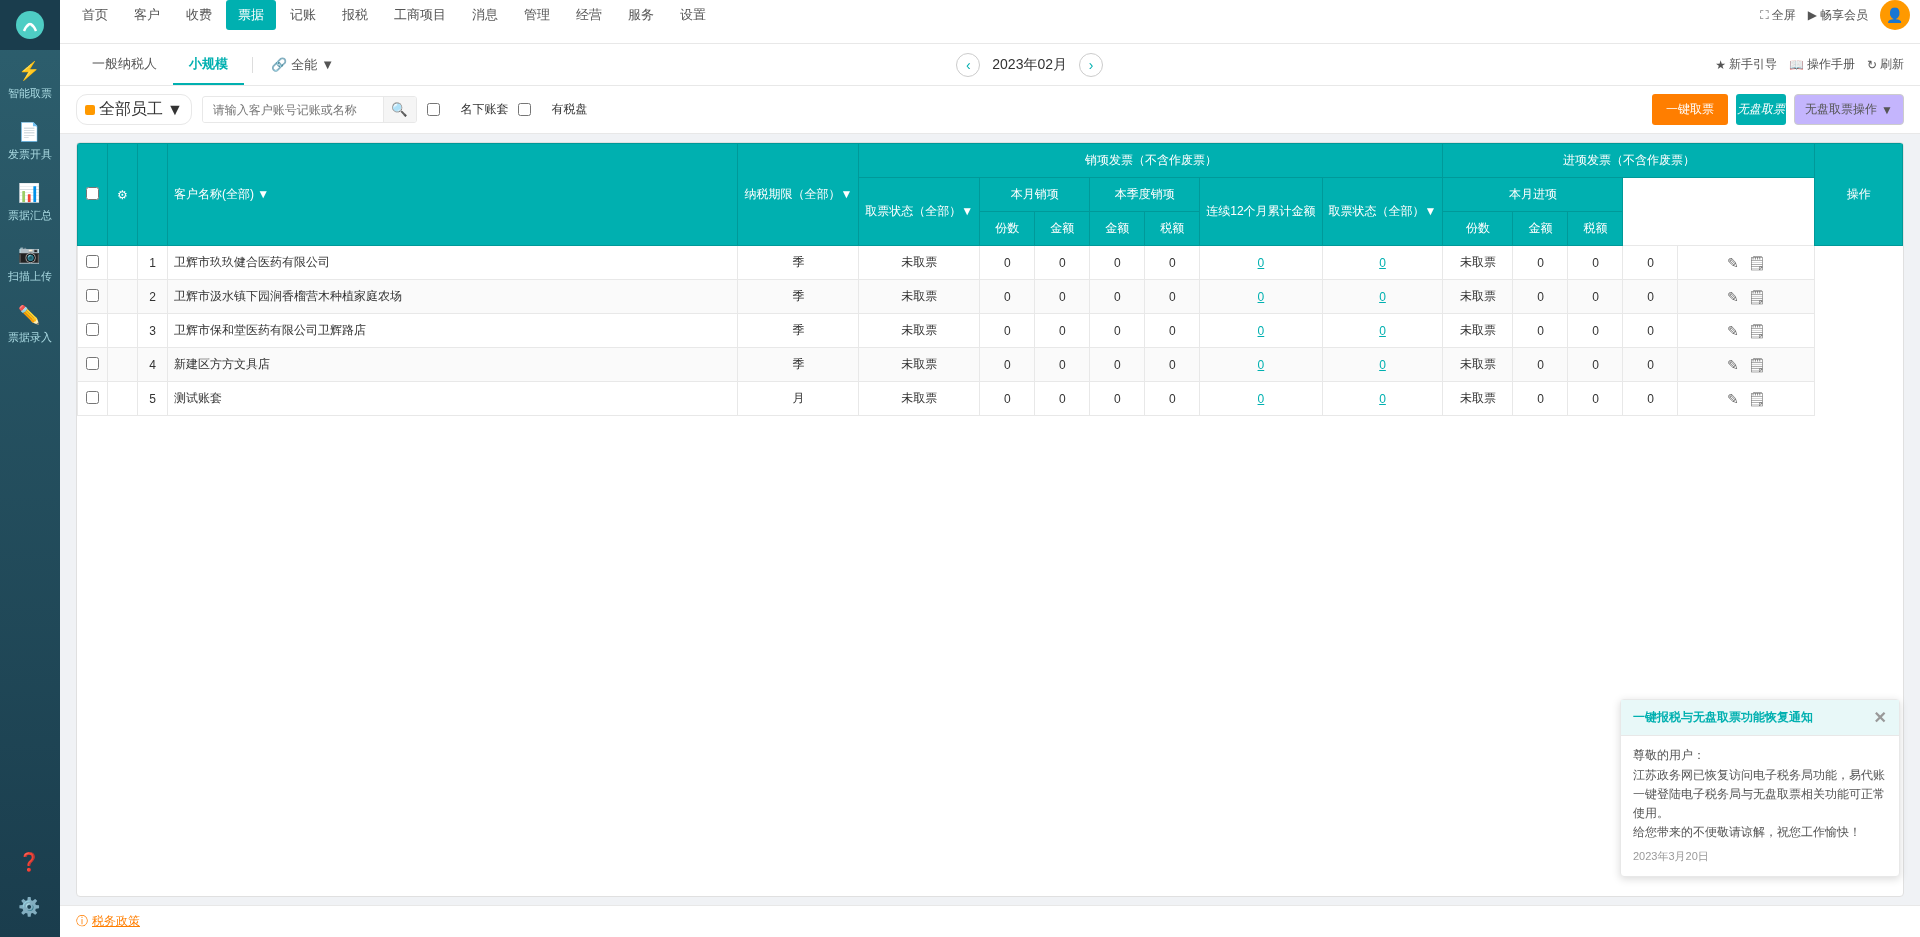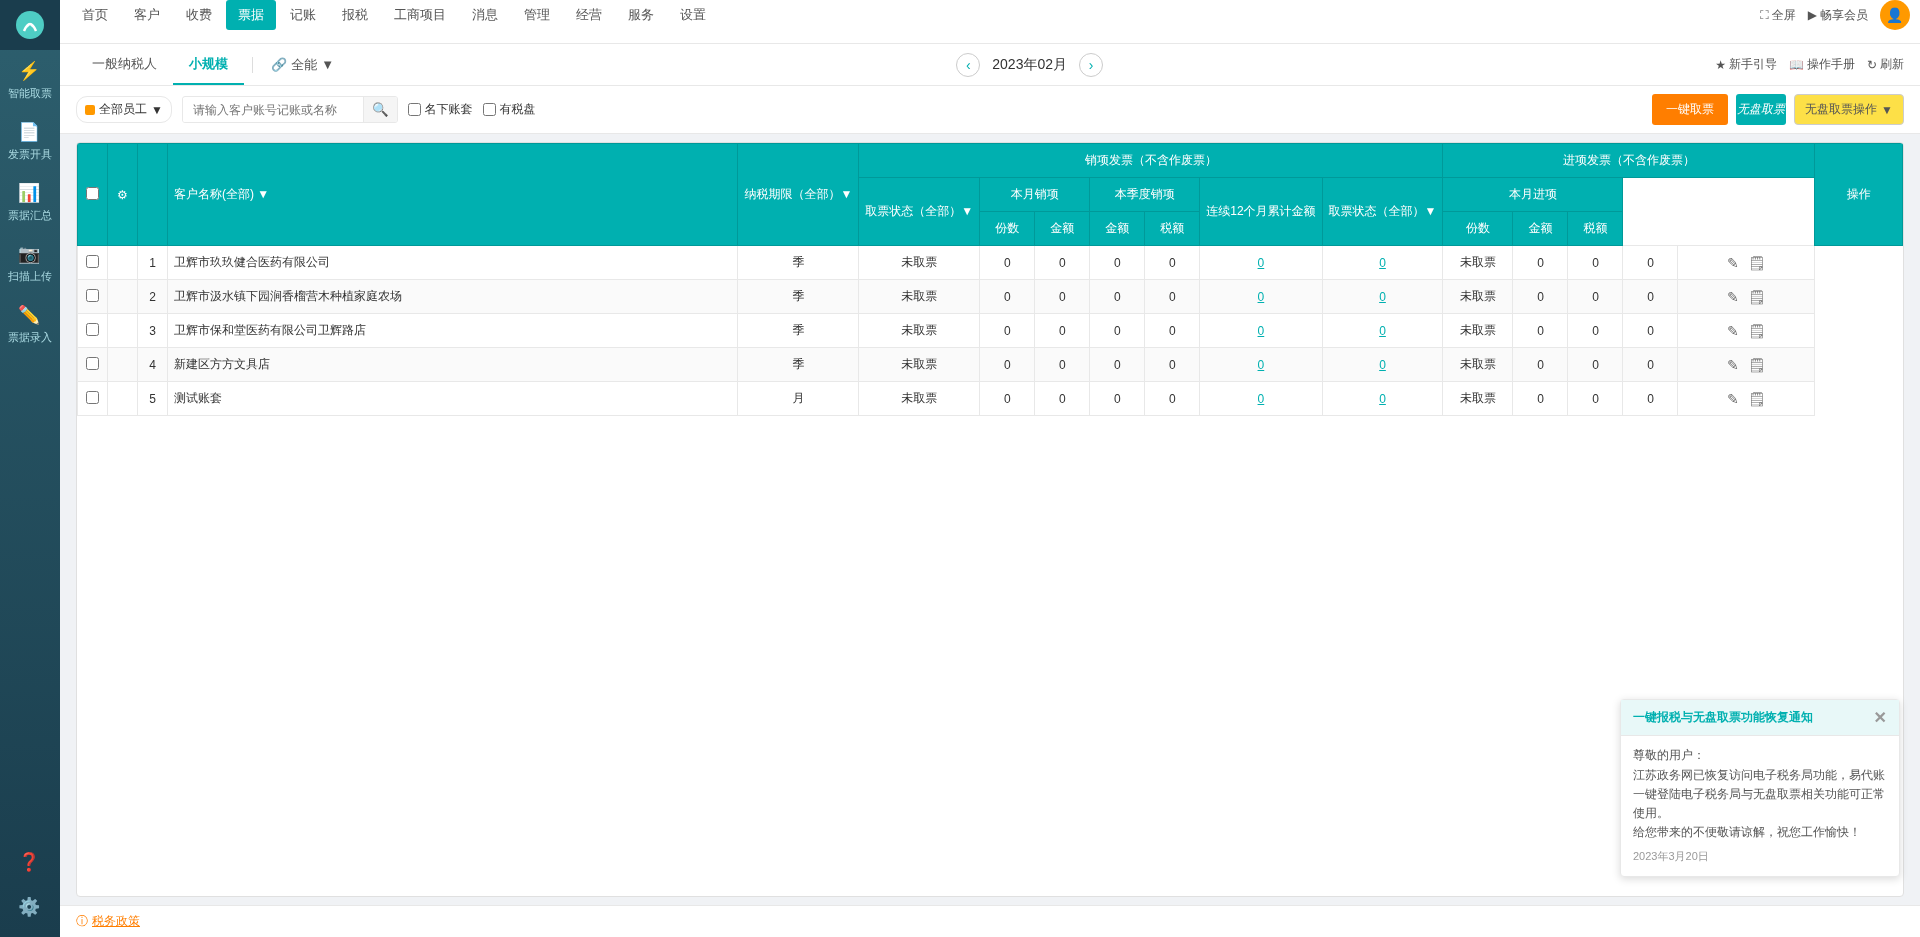--- a/index.html
+++ b/index.html
@@ -207,21 +207,21 @@
     .employee-select {
       display: flex;
       align-items: center;
       border: 1px solid #e8e8e8;
       border-radius: 11px;
       padding: 4px 8px;
       background: #fff;
       gap: 4px;
       cursor: pointer;
       min-width: 80px;
-      font-size: 12px;
+      font-size: 16px;
     }
     .employee-dot { width: 10px; height: 10px; background: #ff9900; border-radius: 2px; flex-shrink: 0; }
     .search-box {
       display: flex;
       align-items: center;
       border: 1px solid #e8e8e8;
       border-radius: 3px;
       overflow: hidden;
     }
     .search-input {
@@ -236,21 +236,21 @@
       background: #f5f5f5;
       border: none;
       border-left: 1px solid #e8e8e8;
       padding: 5px 8px;
       cursor: pointer;
       color: #999;
     }
     .checkbox-label {
       display: flex;
       align-items: center;
-      gap: 4px;
+      gap: 20px;
       font-size: 12px;
       cursor: pointer;
     }
     .toolbar-right { margin-left: auto; display: flex; gap: 8px; }
     .btn-orange {
       background: #ff7e00;
       color: #fff;
       border: none;
       padding: 6px 14px;
       border-radius: 3px;
@@ -262,21 +262,21 @@
       background: #00b0b0;
       color: #fff;
       border: none;
       padding: 6px 1px;
       border-radius: 3px;
       cursor: pointer;
       font-size: 12px;
       font-style: italic;
     }
     .btn-gray-outline {
-      background: #fde047;
+      background: #c4b5fd;
       color: #555;
       border: 1px solid #ccc;
       padding: 6px 10px;
       border-radius: 4px;
       cursor: pointer;
       font-size: 12px;
       display: flex;
       align-items: center;
       gap: 4px;
     }

